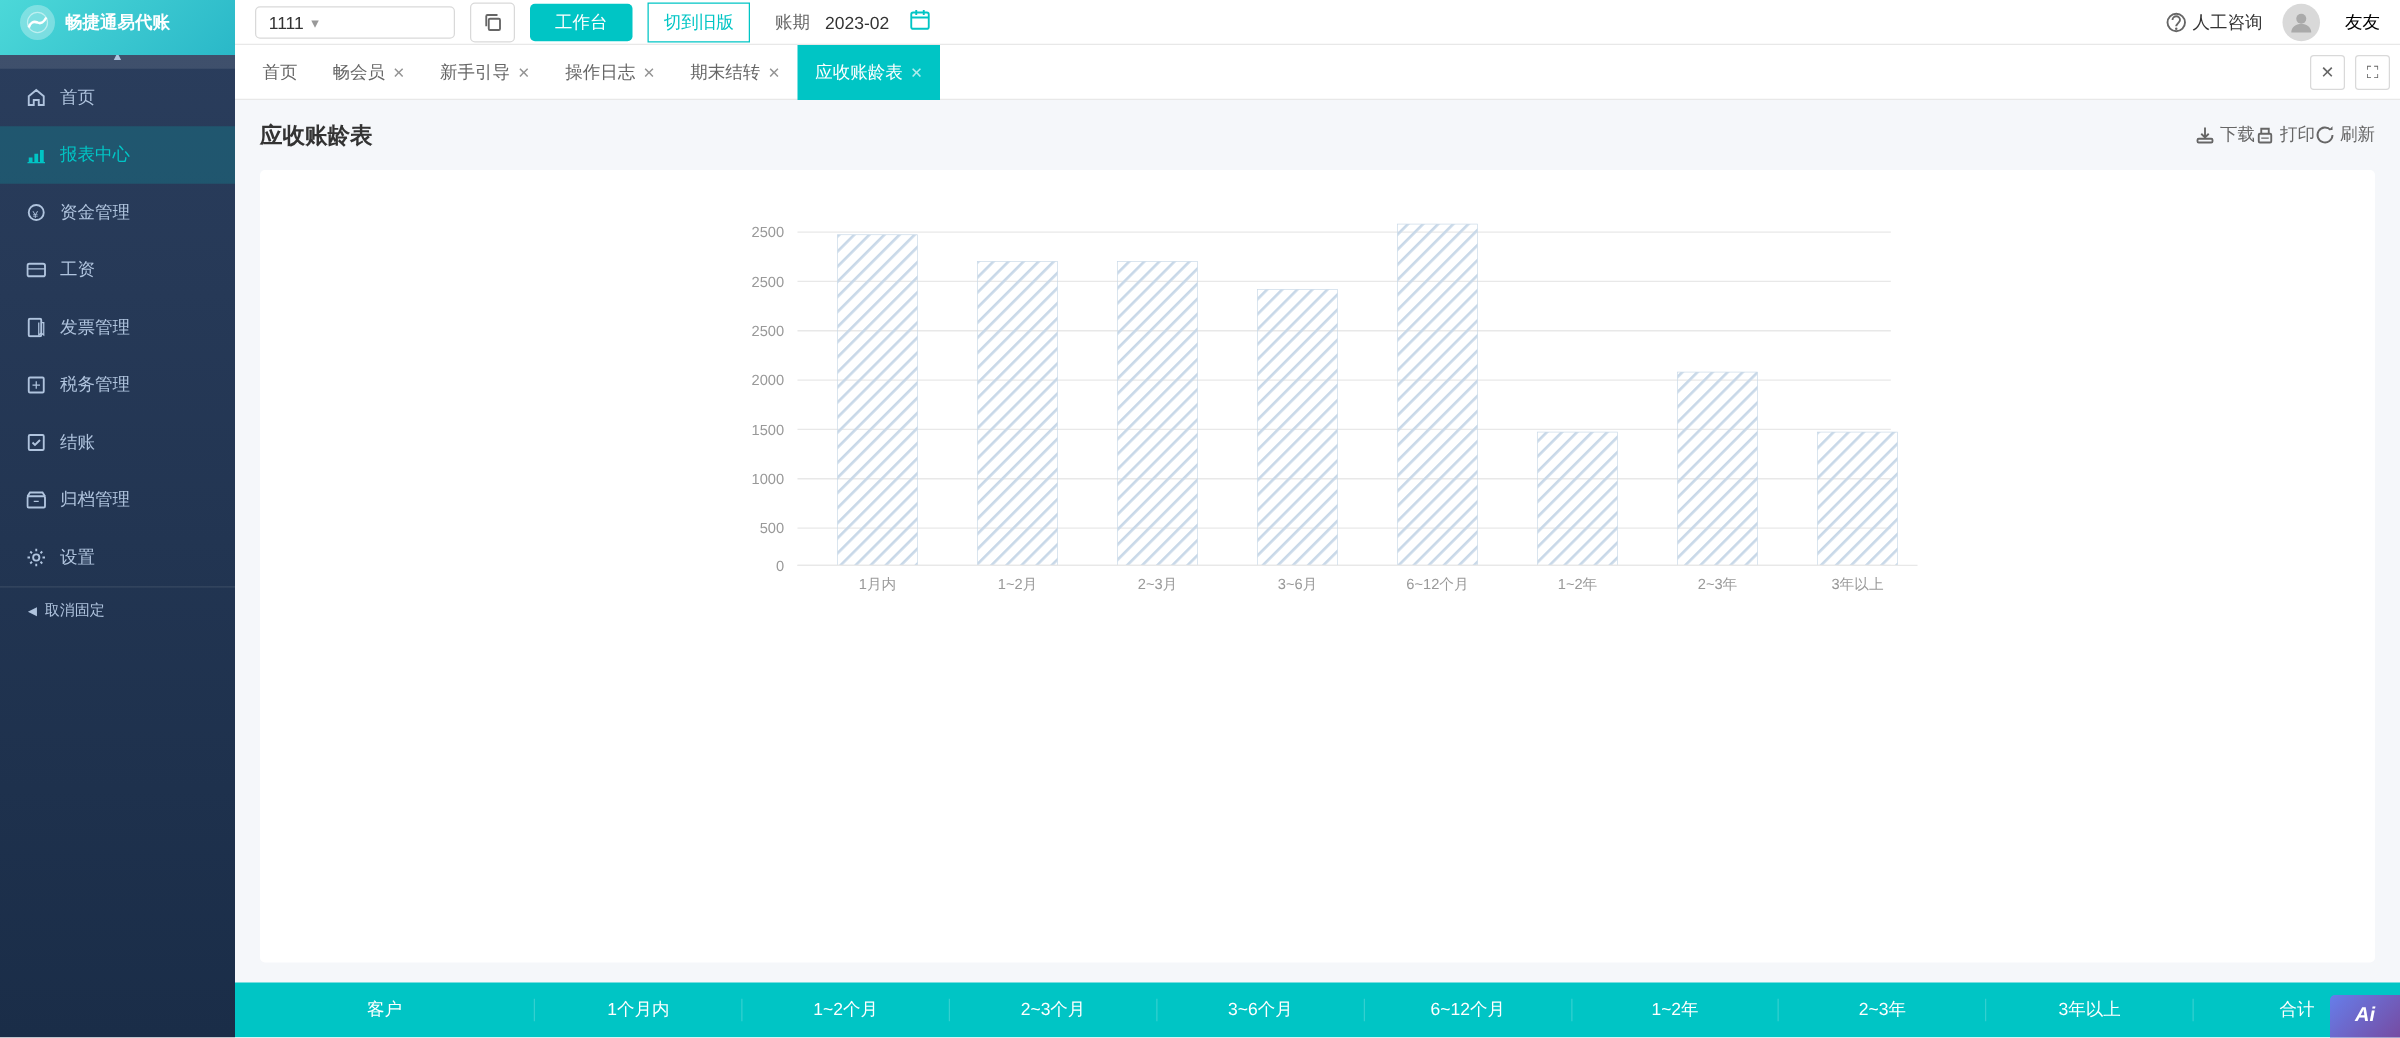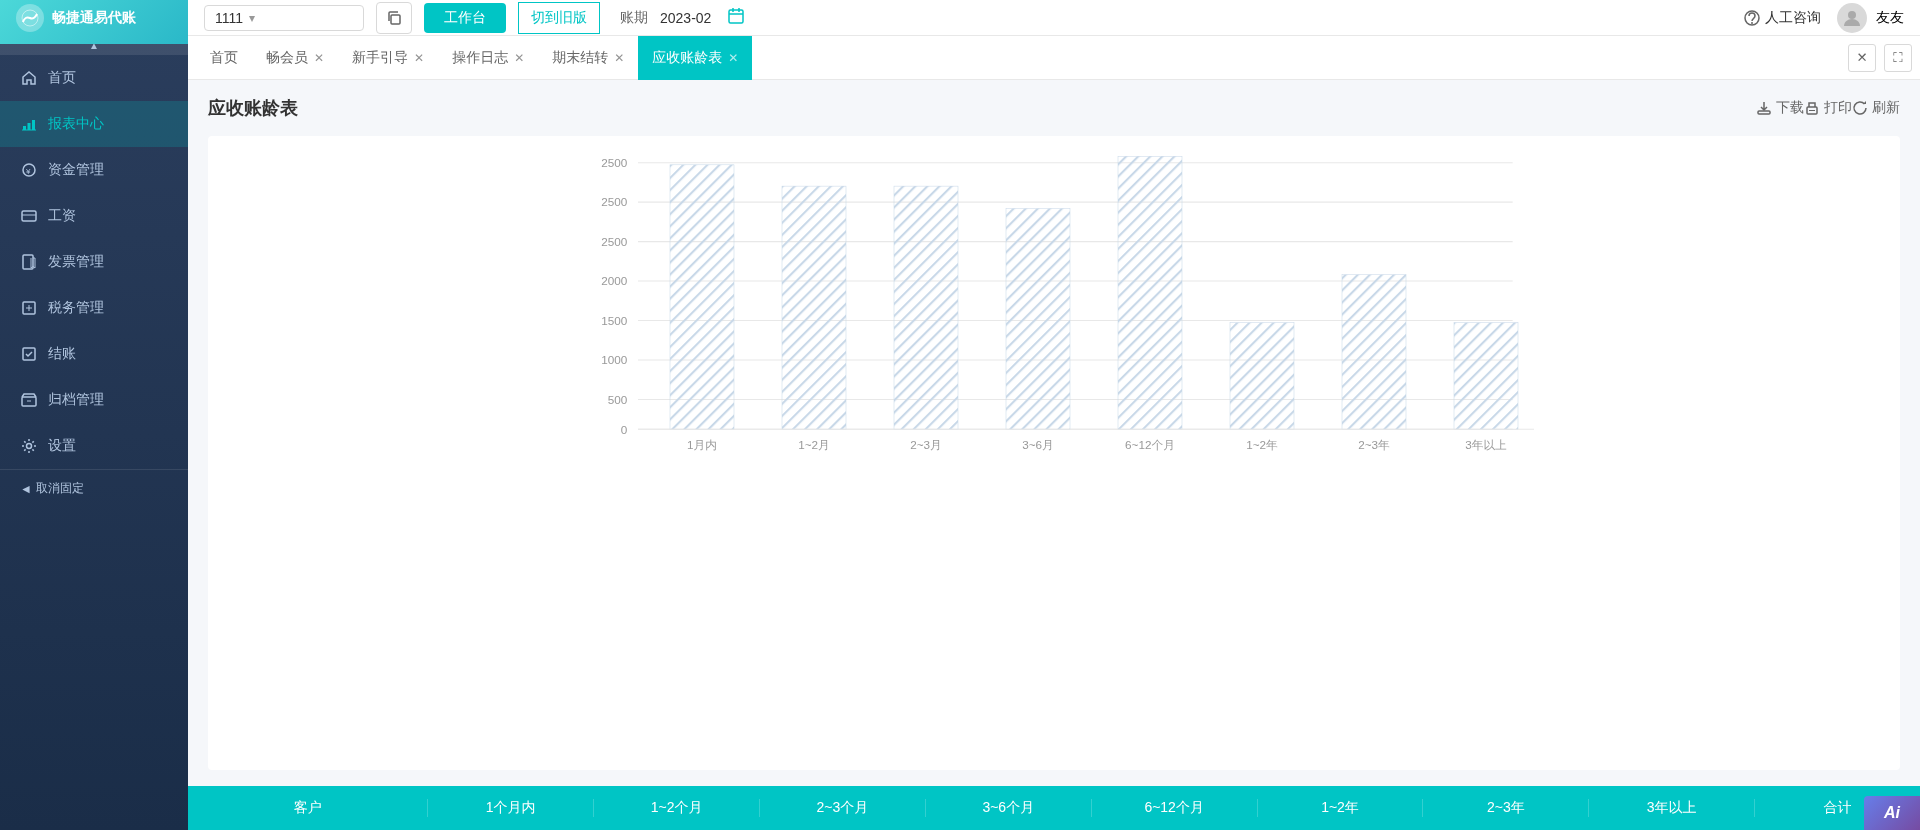--- a/index.html
+++ b/index.html
@@ -96,21 +96,21 @@
       display: flex;
       align-items: center;
       gap: 16px;
       margin-left: auto;
     }
     .consulting-btn {
       display: flex; align-items: flex-end; gap: 4px;
       color: #333; cursor: pointer; font-size: 14px;
     }
     .user-area {
-      display: flex; align-items: center; gap: 9px;
+      display: flex; align-items: center; gap: 20px;
       cursor: pointer;
     }
     .avatar {
       width: 30px; height: 30px; border-radius: 50%;
       background: #d9d9d9;
       display: flex; align-items: center; justify-content: center;
       color: #999; font-size: 14px;
     }
 
     
@@ -267,20 +267,21 @@
       padding: 16px;
       flex: 1;
       min-height: 380px;
       position: relative;
     }
 
     .chart-area {
       position: relative;
       width: 100%;
       height: 320px;
+      margin-top: 23px;
     }
 
     .chart-svg {
       width: 100%;
       height: 100%;
     }
 
     
     .table-header {
       background: #00c5c5;

